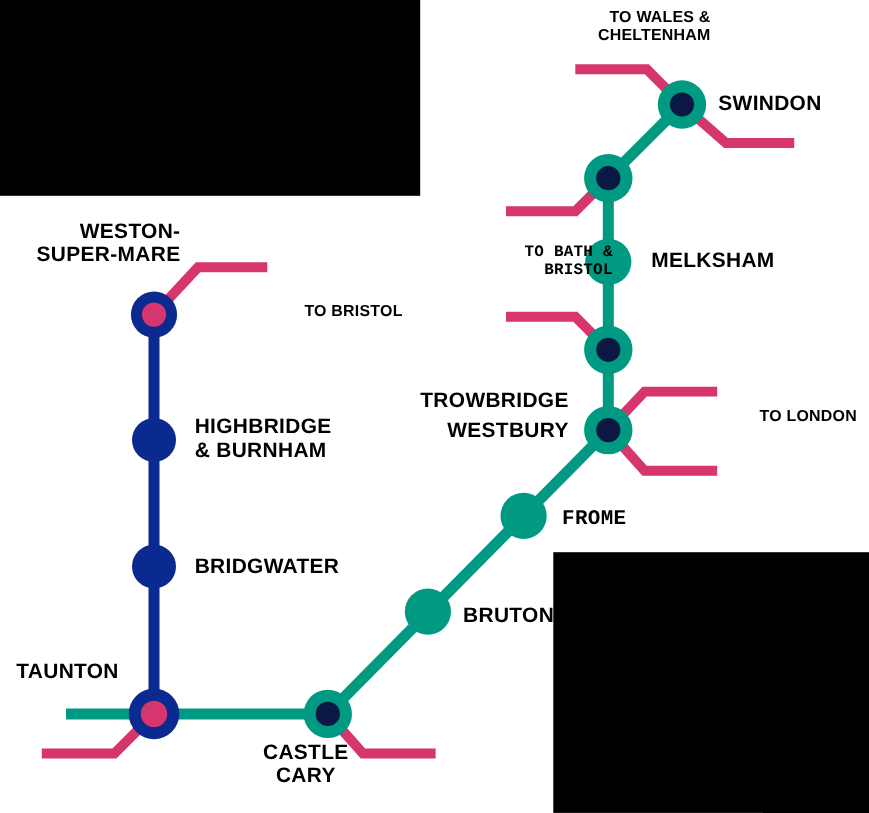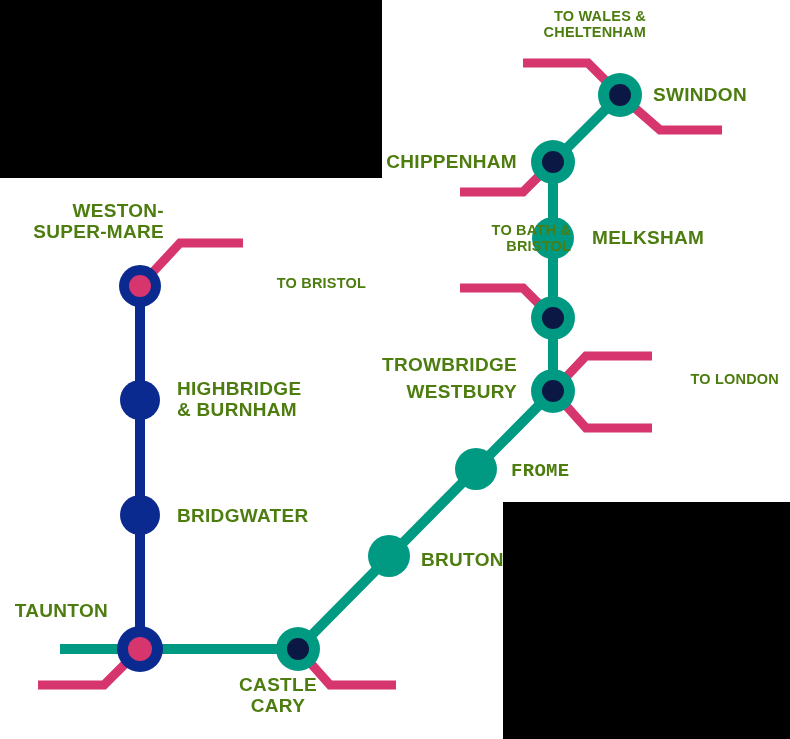--- a/index.html
+++ b/index.html
@@ -22,21 +22,21 @@
     position: absolute;
     left: 0;
     top: 0;
     width: 790px;
     height: 739px;
     display: block;
   }
   .station-label,
   .branch-label {
     position: absolute;
-    color: #4d7c0f;
+    color: #000000;
     font-weight: bold;
     letter-spacing: 0.3px;
     line-height: 1.12;
     white-space: pre-line;
     margin: 0;
   }
   .station-label {
     font-size: 19px;
   }
   .branch-label {
@@ -135,30 +135,29 @@
   <div class="station-label lbl-right" style="left:421px; top:549px; width:180px;">BRUTON</div>
 
   <div class="station-label lbl-right" style="left:511px; top:461px; width:180px;font-family:Liberation Mono, monospace;">FROME</div>
 
   <div class="station-label lbl-left" style="left:300px; top:381px; width:217px;">WESTBURY</div>
 
   <div class="station-label lbl-left" style="left:280px; top:307px; width:237px;margin-top:47px;">TROWBRIDGE</div>
 
   <div class="station-label lbl-right" style="left:592px; top:227px; width:190px;">MELKSHAM</div>
 
-  <div class="station-label lbl-left" style="left:280px; top:151px; width:237px;">CHIPPENHAM</div>
 
   <div class="station-label lbl-right" style="left:653px; top:84px; width:140px;">SWINDON</div>
 
   <div class="branch-label lbl-left" style="left:466px; top:8px; width:180px;">TO WALES &amp;
 CHELTENHAM</div>
 
   <div class="branch-label lbl-left" style="left:206px; top:275px; width:160px;">TO BRISTOL</div>
 
-  <div class="branch-label lbl-left" style="left:431px; top:222px; width:140px;">TO BATH &amp;
+  <div class="branch-label lbl-left" style="left:417px; top:222px; width:140px;font-family:Liberation Mono, monospace;">TO BATH &amp;
 BRISTOL</div>
 
   <div class="branch-label lbl-left" style="left:619px; top:371px; width:160px;text-align:right;">TO LONDON</div>
 
   <div class="occluder" style="left:0; top:0; width:382px; height:178px;"></div>
   <div class="occluder" style="left:503px; top:502px; width:287px; height:237px;"></div>
 
 </div>
 
 </body></html>

